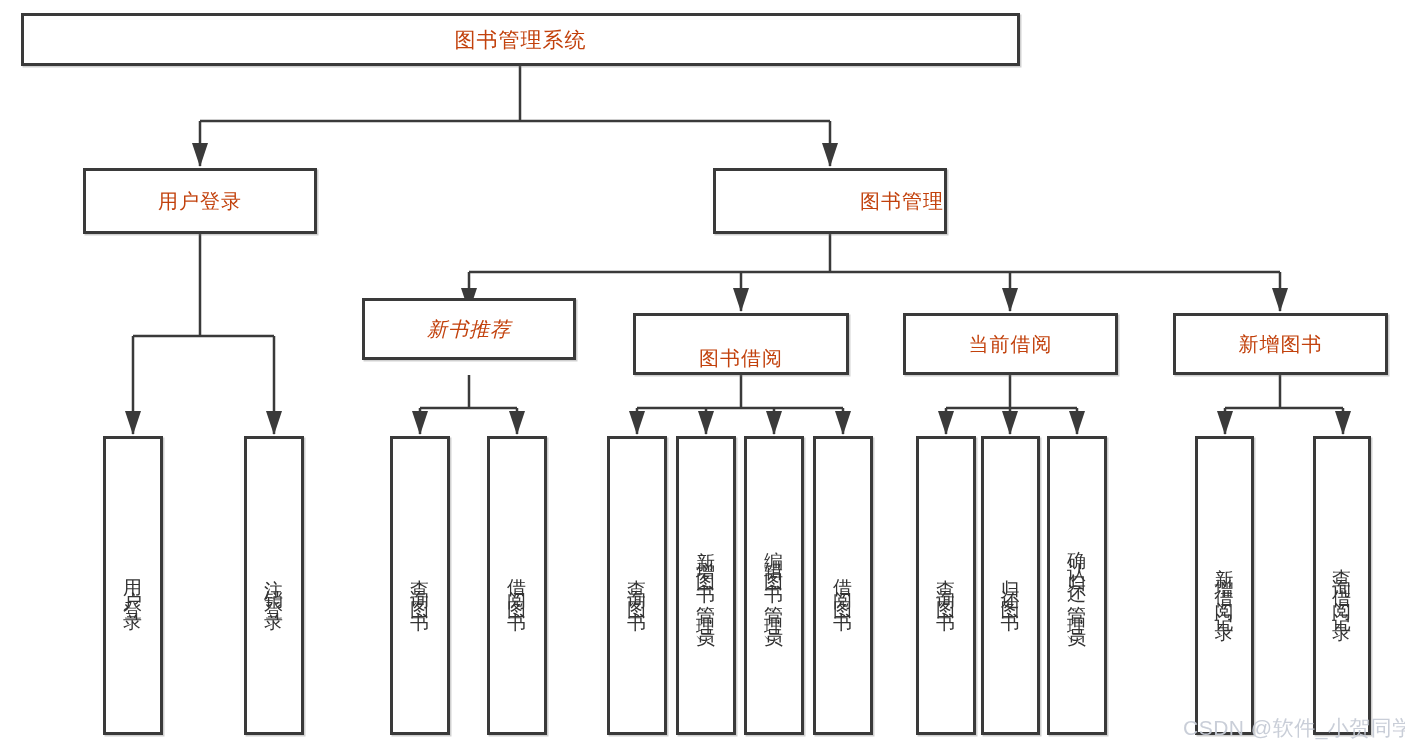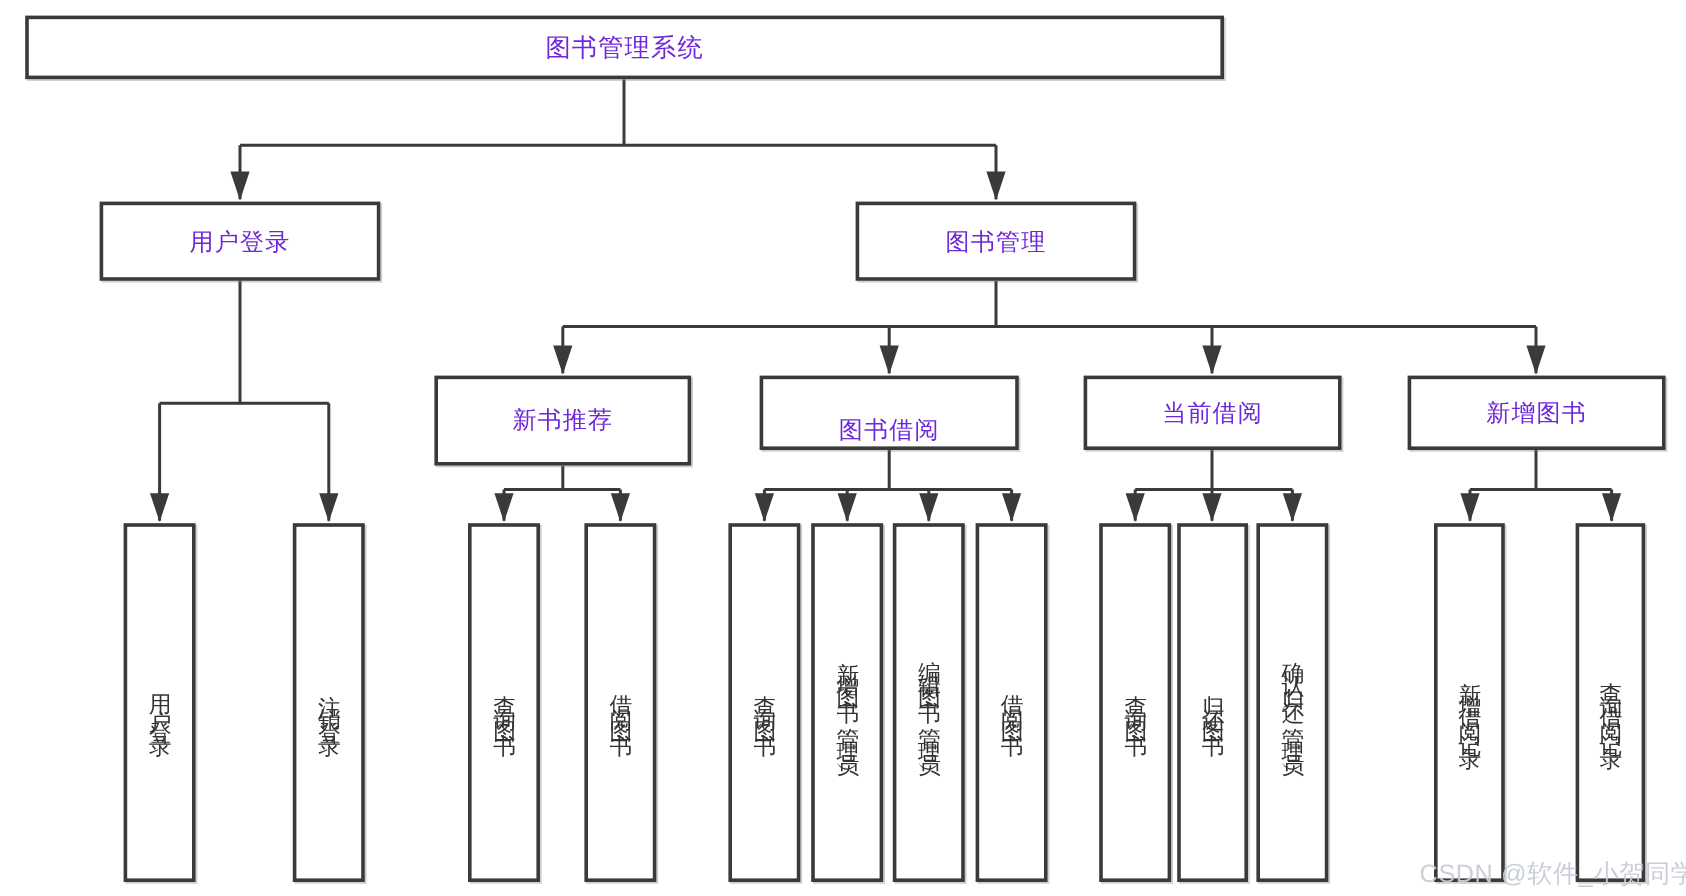--- a/index.html
+++ b/index.html
@@ -30,21 +30,21 @@
     box-sizing: border-box;
     background: #ffffff;
     border: 3px solid #3a3a3a;
     display: flex;
     align-items: center;
     justify-content: center;
     box-shadow: 1.5px 1.5px 0 rgba(120,120,120,0.35);
   }
   .hbox span {
     font-size: 20px;
-    color: #6d28d9;
+    color: #c2410c;
     letter-spacing: 1px;
     white-space: nowrap;
   }
   .root-box span { font-size: 21px; }
   .vbox span {
     writing-mode: vertical-rl;
     text-orientation: mixed;
     font-size: 19px;
     letter-spacing: 11px;
     color: #333333;
@@ -104,25 +104,25 @@
     <polygon points="1335,411 1351,411 1343,435"></polygon>
   </svg>
 
   <div class="box hbox root-box" style="left:21px; top:13px; width:999px; height:53px;">
     <span>图书管理系统</span>
   </div>
 
   <div class="box hbox" style="left:83px; top:168px; width:234px; height:66px;">
     <span>用户登录</span>
   </div>
-  <div class="box hbox" style="left:713px; top:168px; width:234px; height:66px;">
+  <div class="box hbox" style="left:713px; top:168px; width:234px; height:66px;justify-content:flex-end;">
     <span>图书管理</span>
   </div>
 
-  <div class="box hbox" style="left:362px; top:313px; width:214px; height:75px;">
+  <div class="box hbox" style="left:362px; top:298px; width:214px; height:62px;font-style:italic;">
     <span>新书推荐</span>
   </div>
   <div class="box hbox" style="left:633px; top:313px; width:216px; height:62px;align-items:flex-end;">
     <span>图书借阅</span>
   </div>
   <div class="box hbox" style="left:903px; top:313px; width:215px; height:62px;">
     <span>当前借阅</span>
   </div>
   <div class="box hbox" style="left:1173px; top:313px; width:215px; height:62px;">
     <span>新增图书</span>

